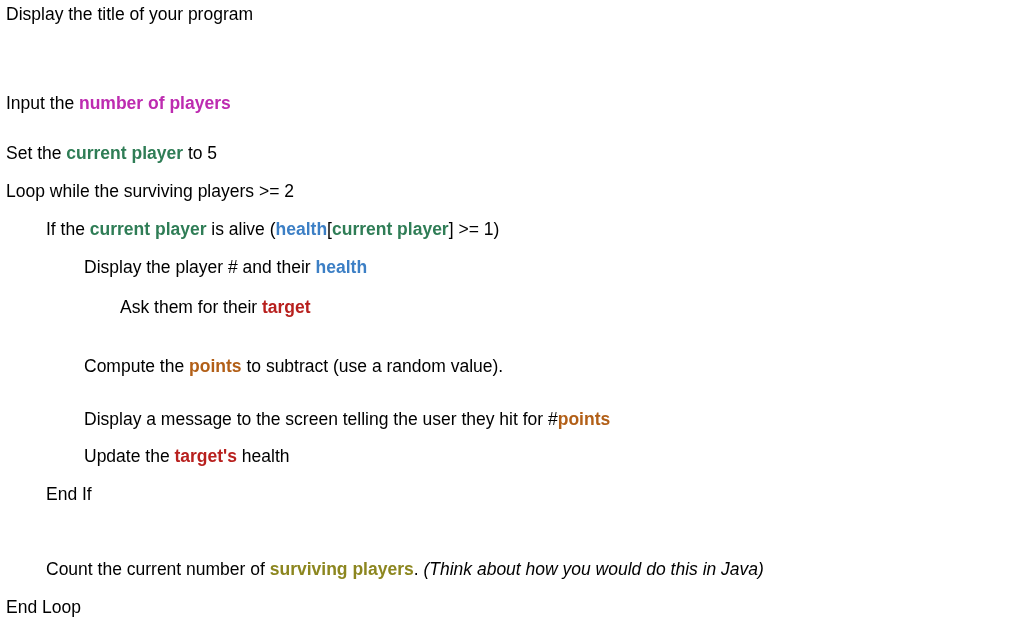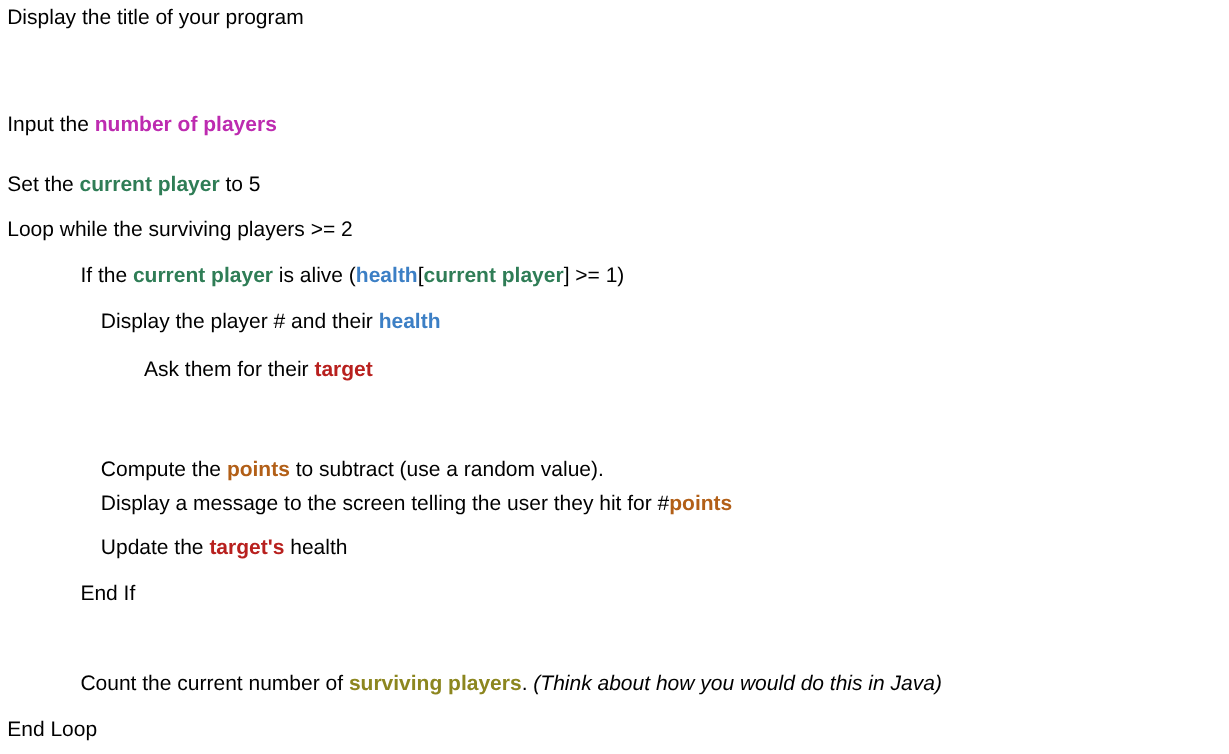--- a/index.html
+++ b/index.html
@@ -23,37 +23,37 @@
   }
   .line {
     position: absolute;
     left: 0;
     font-size: 17.5px;
     line-height: 22px;
     white-space: pre;
     color: #000000;
   }
   .indent-0 { padding-left: 6px; }
-  .indent-1 { padding-left: 67px; text-align: center; }
+  .indent-1 { padding-left: 46px; text-align: center; }
   .indent-2 { padding-left: 84px; }
 
   .tok { white-space: pre; }
   .tok.b { font-weight: bold; }
   .tok.i { font-style: italic; }
 </style>
 </head>
 <body>
 
 <div id="pseudocode">
     <div class="line indent-0" style="top: 3px;"><span class="tok" style="color: rgb(0, 0, 0);">Display the title of your program</span></div>
     <div class="line indent-0" style="top: 92px;"><span class="tok" style="color: rgb(0, 0, 0);">Input the </span><span class="tok b" style="color: rgb(189, 43, 176);">number of players</span></div>
     <div class="line indent-0" style="top: 142px;"><span class="tok" style="color: rgb(0, 0, 0);">Set the </span><span class="tok b" style="color: rgb(47, 125, 86);">current player</span><span class="tok" style="color: rgb(0, 0, 0);"> to 5</span></div>
     <div class="line indent-0" style="top: 180px;"><span class="tok" style="color: rgb(0, 0, 0);">Loop while the surviving players &gt;= 2</span></div>
     <div class="line indent-1" style="top: 218px;"><span class="tok" style="color: rgb(0, 0, 0);">If the </span><span class="tok b" style="color: rgb(47, 125, 86);">current player</span><span class="tok" style="color: rgb(0, 0, 0);"> is alive (</span><span class="tok b" style="color: rgb(60, 127, 197);">health</span><span class="tok" style="color: rgb(0, 0, 0);">[</span><span class="tok b" style="color: rgb(47, 125, 86);">current player</span><span class="tok" style="color: rgb(0, 0, 0);">] &gt;= 1)</span></div>
     <div class="line indent-2" style="top: 256px;"><span class="tok" style="color: rgb(0, 0, 0);">Display the player # and their </span><span class="tok b" style="color: rgb(60, 127, 197);">health</span></div>
     <div class="line indent-2" style="top: 296px; margin-left: 36px;"><span class="tok" style="color: rgb(0, 0, 0);">Ask them for their </span><span class="tok b" style="color: rgb(184, 32, 30);">target</span></div>
-    <div class="line indent-2" style="top: 380px; text-align: center;"><span class="tok" style="color: rgb(0, 0, 0);">Compute the </span><span class="tok b" style="color: rgb(178, 95, 23);">points</span><span class="tok" style="color: rgb(0, 0, 0);"> to subtract (use a random value).</span></div>
+    <div class="line indent-2" style="top: 355px; text-align: center;"><span class="tok" style="color: rgb(0, 0, 0);">Compute the </span><span class="tok b" style="color: rgb(178, 95, 23);">points</span><span class="tok" style="color: rgb(0, 0, 0);"> to subtract (use a random value).</span></div>
     <div class="line indent-2" style="top: 408px;"><span class="tok" style="color: rgb(0, 0, 0);">Display a message to the screen telling the user they hit for #</span><span class="tok b" style="color: rgb(178, 95, 23);">points</span></div>
     <div class="line indent-2" style="top: 445px;"><span class="tok" style="color: rgb(0, 0, 0);">Update the </span><span class="tok b" style="color: rgb(184, 32, 30);">target's</span><span class="tok" style="color: rgb(0, 0, 0);"> health</span></div>
     <div class="line indent-1" style="top: 483px;"><span class="tok" style="color: rgb(0, 0, 0);">End If</span></div>
     <div class="line indent-1" style="top: 558px;"><span class="tok" style="color: rgb(0, 0, 0);">Count the current number of </span><span class="tok b" style="color: rgb(140, 134, 31);">surviving players</span><span class="tok" style="color: rgb(0, 0, 0);">. </span><span class="tok i" style="color: rgb(0, 0, 0);">(Think about how you would do this in Java)</span></div>
     <div class="line indent-0" style="top: 596px;"><span class="tok" style="color: rgb(0, 0, 0);">End Loop</span></div>
   </div>
 
 </body></html>

